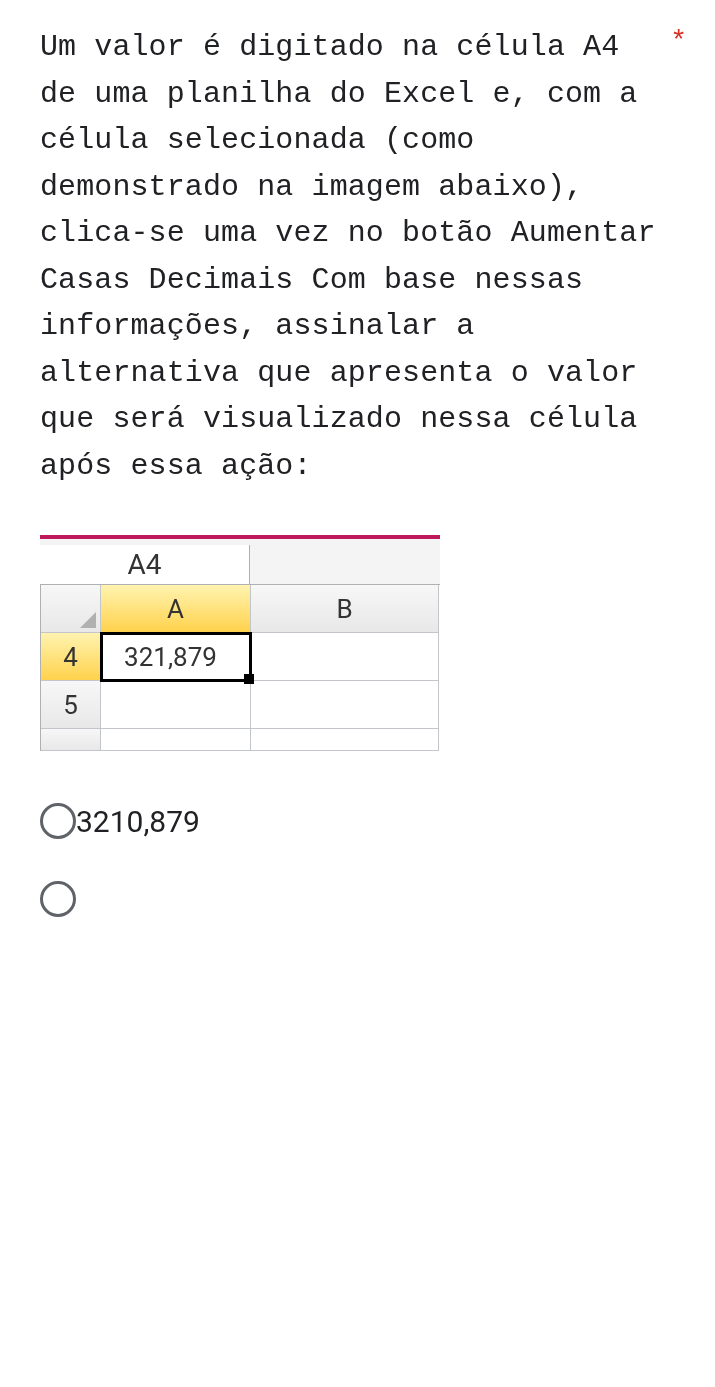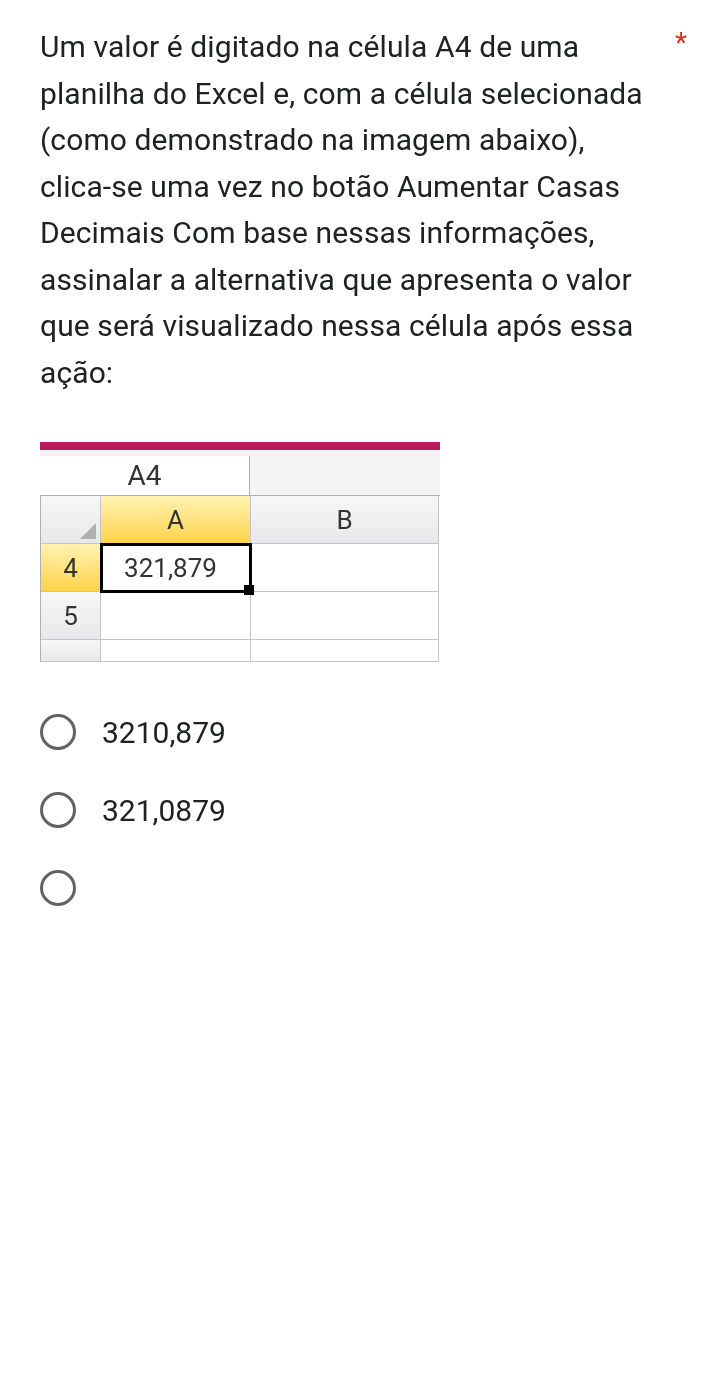--- a/index.html
+++ b/index.html
@@ -3,40 +3,40 @@
 <meta charset="utf-8">
 <style>
   * { box-sizing: border-box; margin: 0; padding: 0; }
   body {
     font-family: Roboto, Arial, sans-serif;
     background: #fff;
     width: 715px;
     padding: 24px 28px 24px 40px;
     color: #202124;
   }
-  .question-row { display: flex; align-items: flex-start; }
+  .question-row { display: flex; align-items: flex-start; font-family: Liberation Mono, monospace; }
   .question-text {
     font-size: 30px;
     line-height: 1.55;
     color: #202124;
     flex: 1;
     letter-spacing: 0.1px;
   }
   .required {
     color: #d93025;
     font-size: 28px;
     margin-left: 14px;
     margin-top: 2px;
   }
 
   
   .excel-wrap {
     margin-top: 46px;
     width: 400px;
-    border-top: 8px solid #be185d;
+    border-top: 4px solid #be185d;
     position: relative;
   }
   .excel-namebox-row {
     background: #f4f4f5;
     border-top: 6px solid #f4f4f5;
     border-bottom: 1px solid #b0b0b0;
     height: 46px;
     display: flex;
     align-items: center;
   }
@@ -114,21 +114,20 @@
   }
   .cell-empty { background: #fff; }
   .row-partial { height: 22px !important; overflow: hidden; }
   .row-partial.row-hdr-plain { align-items: flex-start; padding-top: 0; }
 
   
   .options { margin-top: 52px; }
   .option {
     display: flex;
     align-items: center;
-    gap: 26px;
     margin-bottom: 42px;
     cursor: pointer;
   }
   .radio {
     width: 36px;
     height: 36px;
     border: 3px solid #5f6368;
     border-radius: 50%;
     flex-shrink: 0;
   }
@@ -168,18 +167,14 @@
   </div>
 </div>
 
 <div class="options">
   <div class="option">
     <div class="radio"></div>
     <div class="option-label">3210,879</div>
   </div>
   <div class="option">
     <div class="radio"></div>
-    <div class="option-label">321,0879</div>
-  </div>
-  <div class="option">
-    <div class="radio"></div>
   </div>
 </div>
 
 </body></html>

